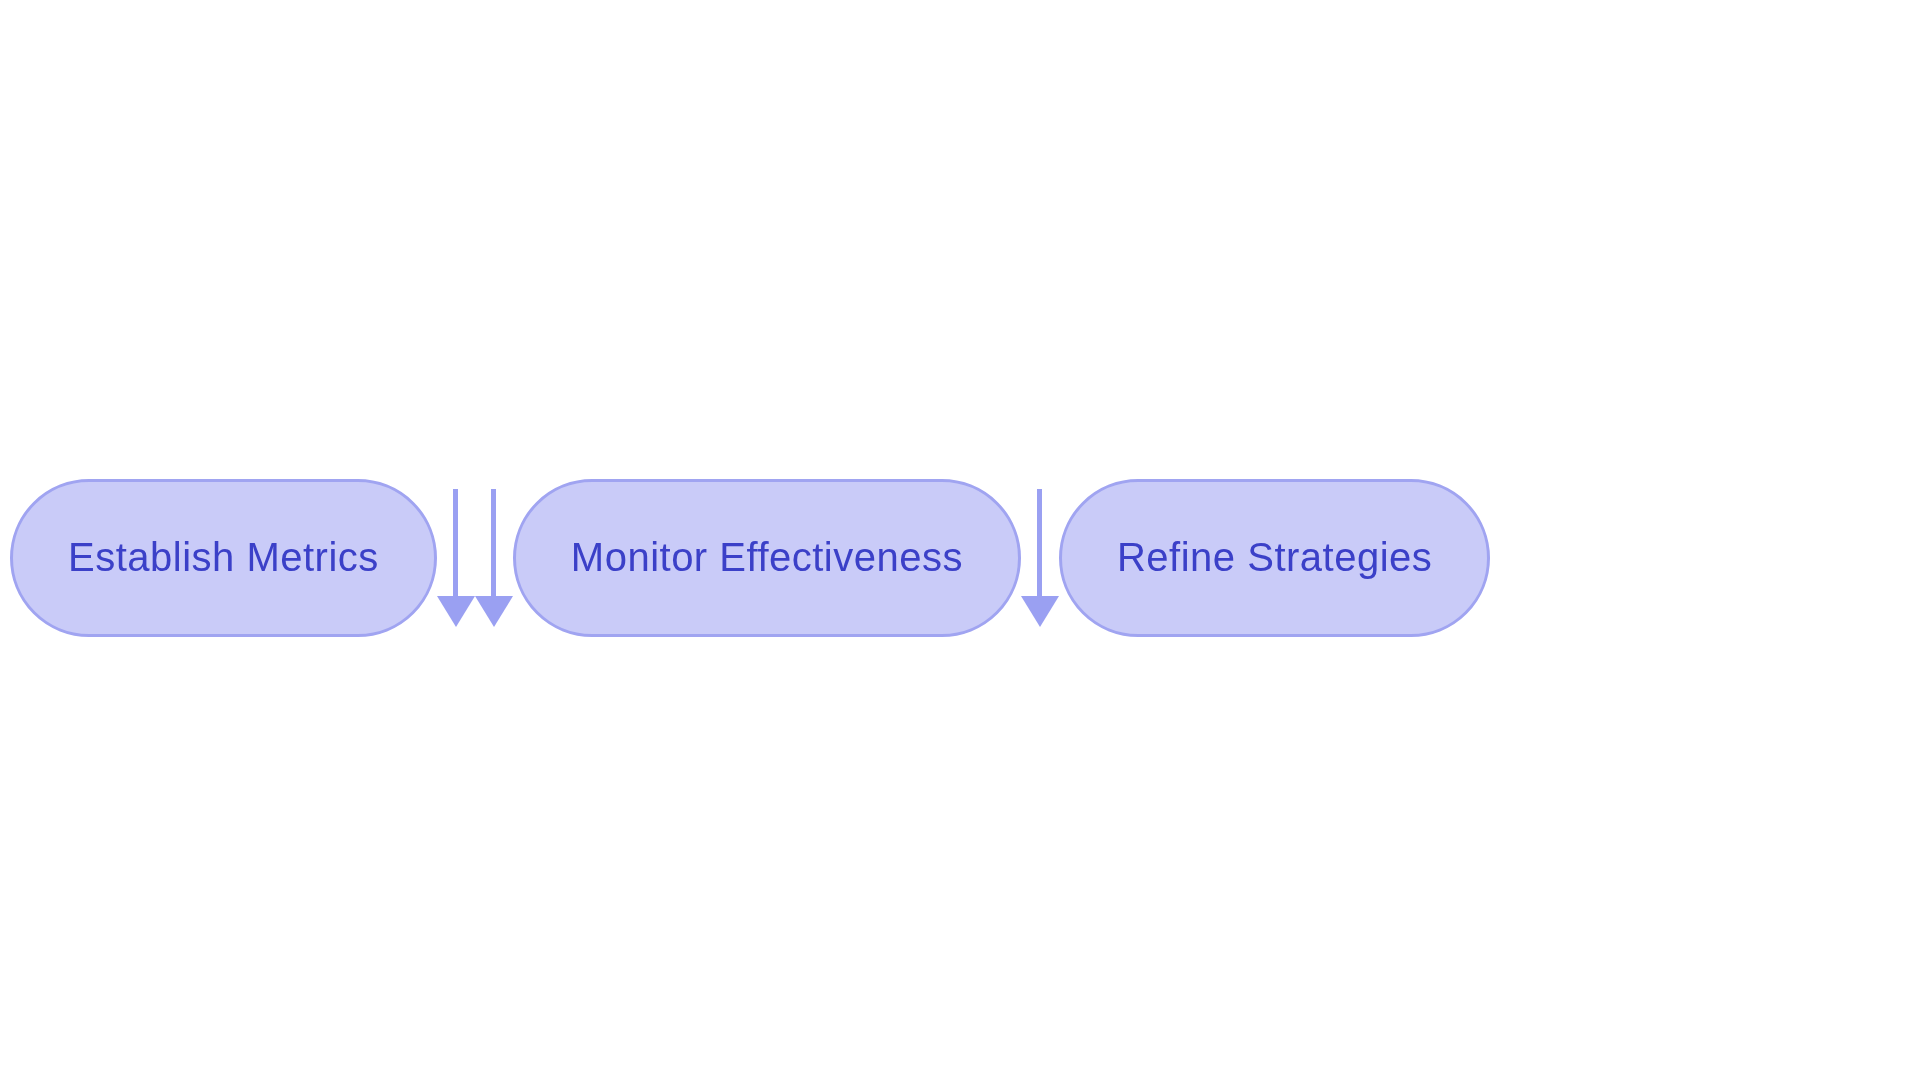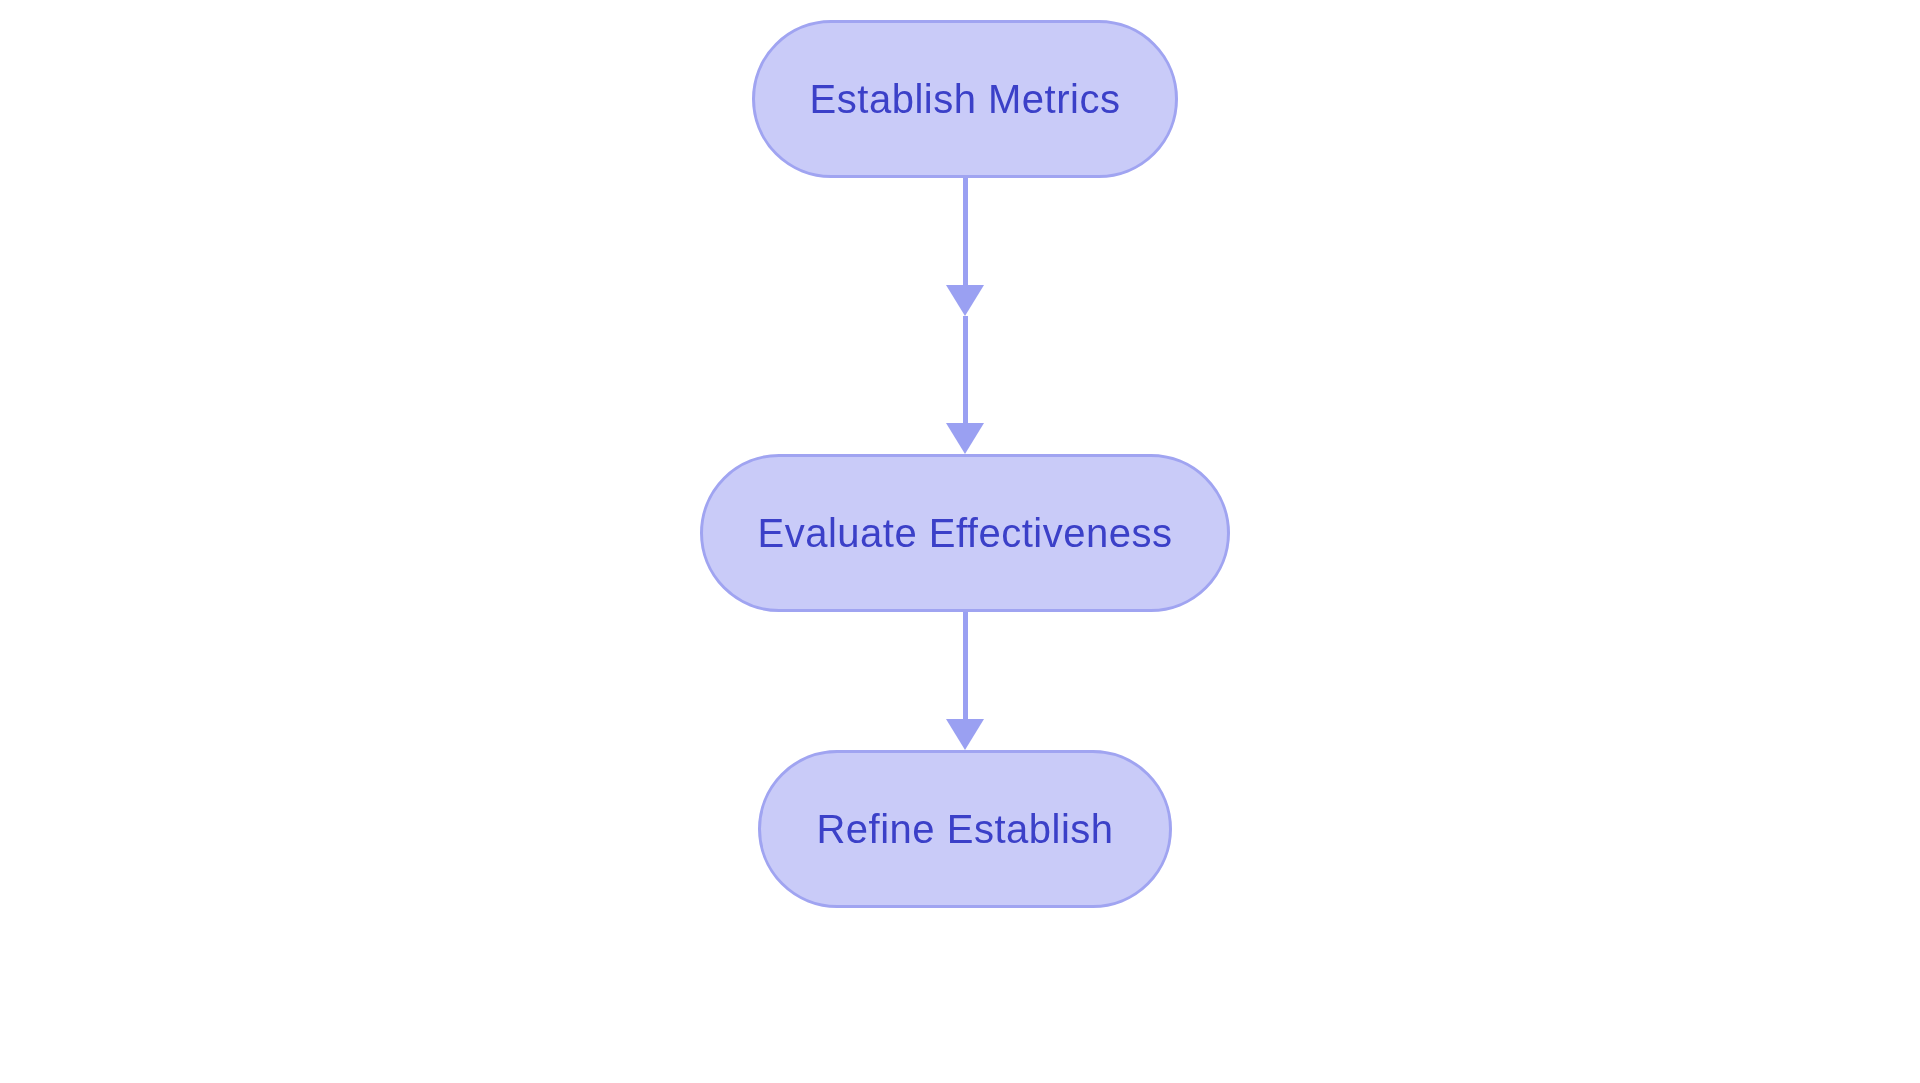--- a/index.html
+++ b/index.html
@@ -15,23 +15,22 @@
     height: 1083px;
     background: var(--bg);
     overflow: hidden;
     font-family: "Liberation Sans", "DejaVu Sans", sans-serif;
   }
   .canvas {
     position: relative;
     width: 1920px;
     height: 1083px;
     display: flex;
-    flex-direction: column;
     align-items: center;
-    padding-top: 20px;
+    padding-top: 32px;
     padding-left: 10px; 
   }
   .node {
     height: 158px;
     min-width: 380px;
     padding: 0 55px;
     background: var(--node-fill);
     border: 3px solid var(--node-border);
     border-radius: 79px;
     display: flex;
@@ -81,25 +80,25 @@
     <div class="arrow-head"></div>
   </div>
 
 
   <div class="arrow">
     <div class="arrow-line"></div>
     <div class="arrow-head"></div>
   </div>
 
   <div class="node">
-    <span class="node-label">Evaluate Effectiveness</span>
+    <span class="node-label">Monitor Effectiveness</span>
   </div>
 
   <div class="arrow">
     <div class="arrow-line"></div>
     <div class="arrow-head"></div>
   </div>
 
   <div class="node">
-    <span class="node-label">Refine Establish</span>
+    <span class="node-label">Refine Strategies</span>
   </div>
 
 </div>
 
 </body></html>

